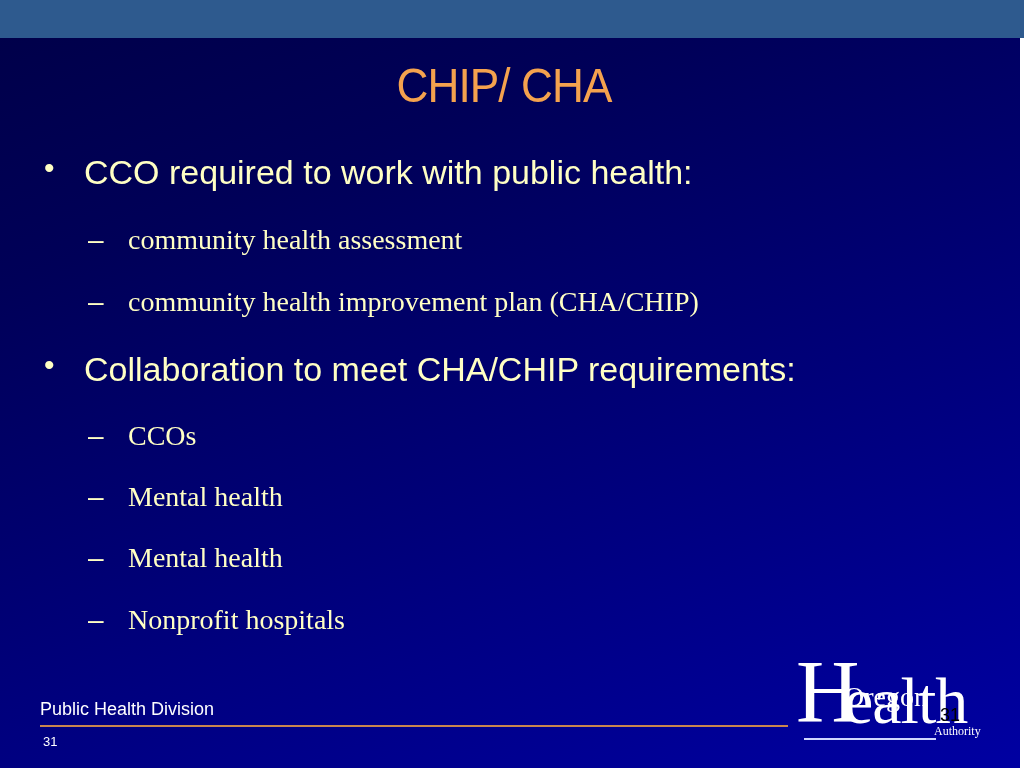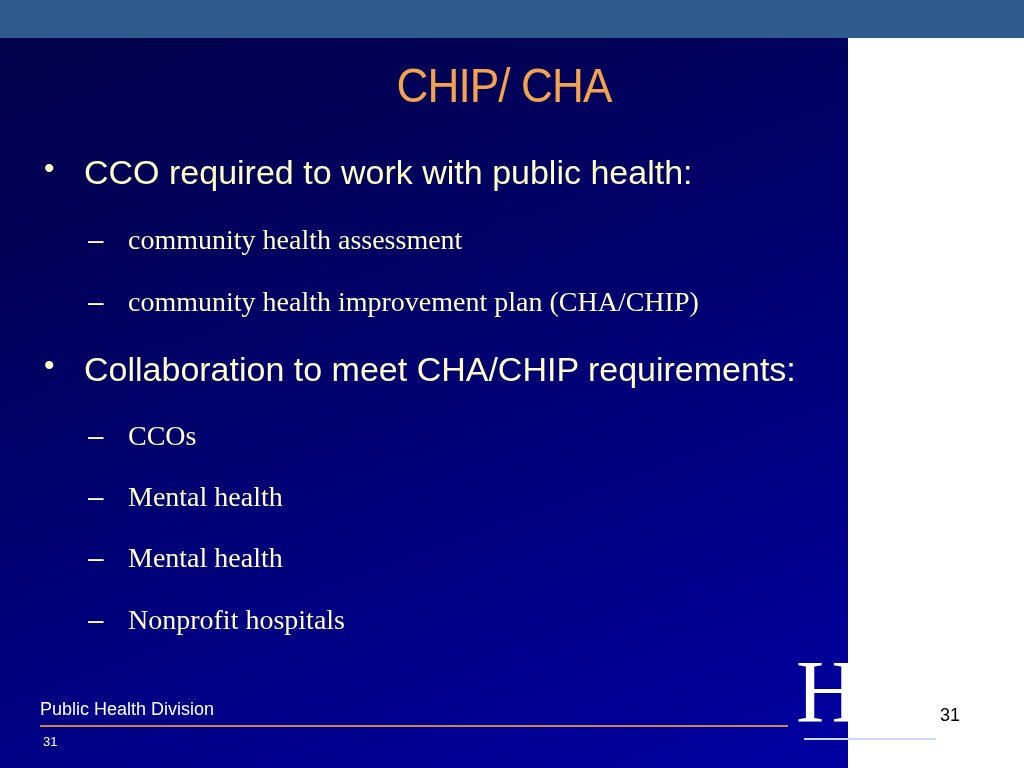--- a/index.html
+++ b/index.html
@@ -1,18 +1,18 @@
 <!DOCTYPE html>
 <html><head>
 <meta charset="utf-8">
 <style>
   html, body { margin:0; padding:0; }
   body { width:1024px; height:768px; overflow:hidden; position:relative;
     font-family:"Liberation Sans", sans-serif; }
-  .slide { position:absolute; left:0; top:0; width:848px; height:768px;
+  .slide { position:absolute; left:0; top:0; width:1020px; height:768px;
     background: linear-gradient(160deg, #000048 0%, #000058 25%, #00007a 60%, #0000a2 100%); }
   .topbar { position:absolute; left:0; top:0; width:1024px; height:38px; background:#2e5a8e; }
   .title { position:absolute; left:0; top:58px; width:1008px; text-align:center;
     font-size:48px; color:#f4a24e; letter-spacing:-1px; transform:scaleX(0.92); transform-origin:center; }
   .bullets { position:absolute; left:40px; top:153px; color:#ffffc4; }
   .l1 { position:absolute; left:0; white-space:nowrap; font-size:34px; }
   .l1 .dot { position:absolute; left:4px; top:-2px; font-size:30px; }
   .l1 .txt { position:absolute; left:44px; }
   .l2 { position:absolute; left:48px; white-space:nowrap; font-size:28px; }
   .l2 .dash { position:absolute; left:0; }

